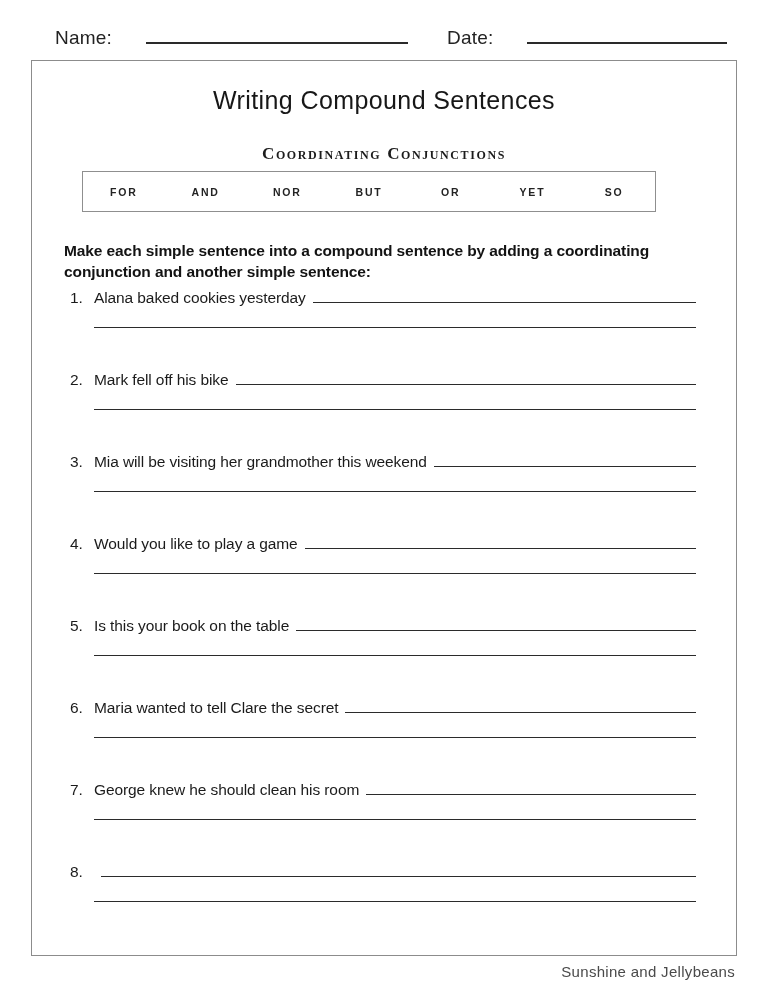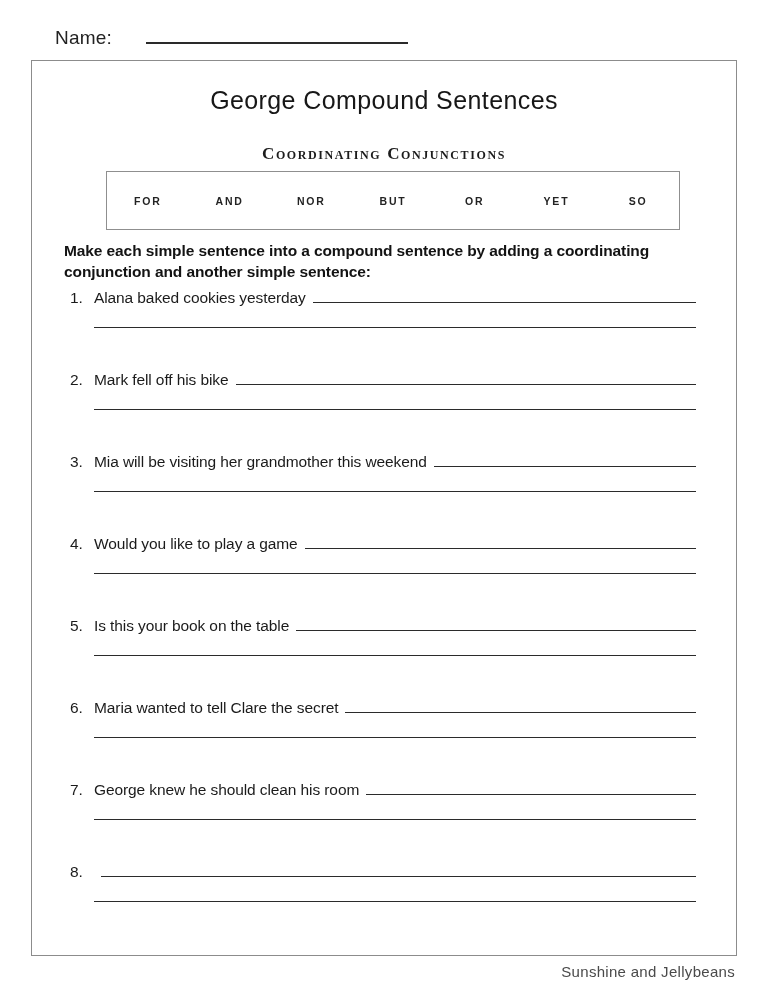--- a/index.html
+++ b/index.html
@@ -78,24 +78,24 @@
     font-size: 17px;
     font-weight: bold;
     letter-spacing: 1.6px;
     font-variant: small-caps;
     color: #1c1c1c;
   }
 
   
   .conj-box {
     position: absolute;
-    left: 74px;
+    left: 50px;
     top: 110px;
     width: 574px;
-    height: 59px;
+    height: 41px;
     border: 1.5px solid #8f8f8f;
     box-sizing: border-box;
     display: flex;
     align-items: center;
   }
   .conj-cell {
     flex: 1 1 0;
     text-align: center;
     font-size: 10.5px;
     font-weight: bold;
@@ -173,25 +173,29 @@
   }
 </style>
 </head>
 <body>
 
 <div class="header-row">
   <div class="field field-name">
     <span class="field-label">Name:</span>
     <span class="field-rule rule-name"></span>
   </div>
+  <div class="field field-date">
+    <span class="field-label">Date:</span>
+    <span class="field-rule rule-date"></span>
+  </div>
 </div>
 
 <div class="sheet">
 
-  <div class="title">George Compound Sentences</div>
+  <div class="title">Writing Compound Sentences</div>
   <div class="subtitle">Coordinating Conjunctions</div>
 
   <div class="conj-box">
     <div class="conj-cell">FOR</div>
     <div class="conj-cell">AND</div>
     <div class="conj-cell">NOR</div>
     <div class="conj-cell">BUT</div>
     <div class="conj-cell">OR</div>
     <div class="conj-cell">YET</div>
     <div class="conj-cell">SO</div>

